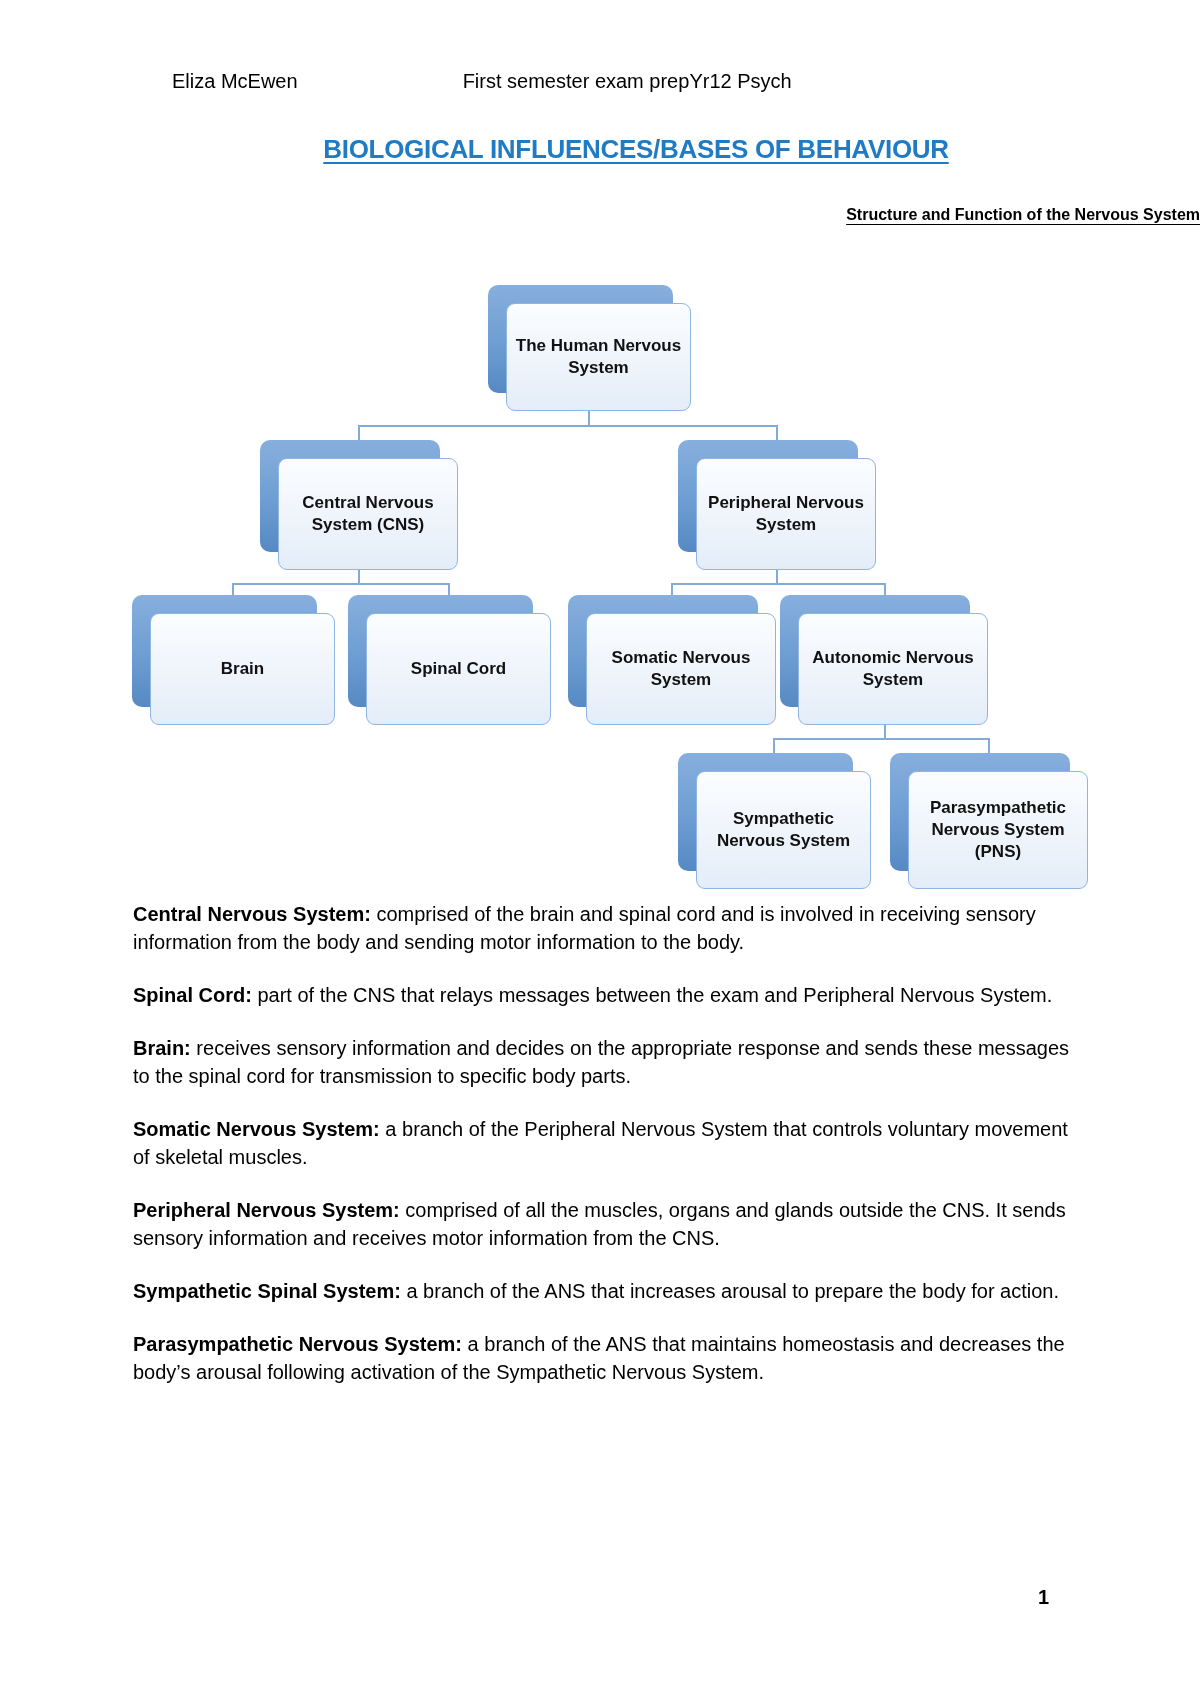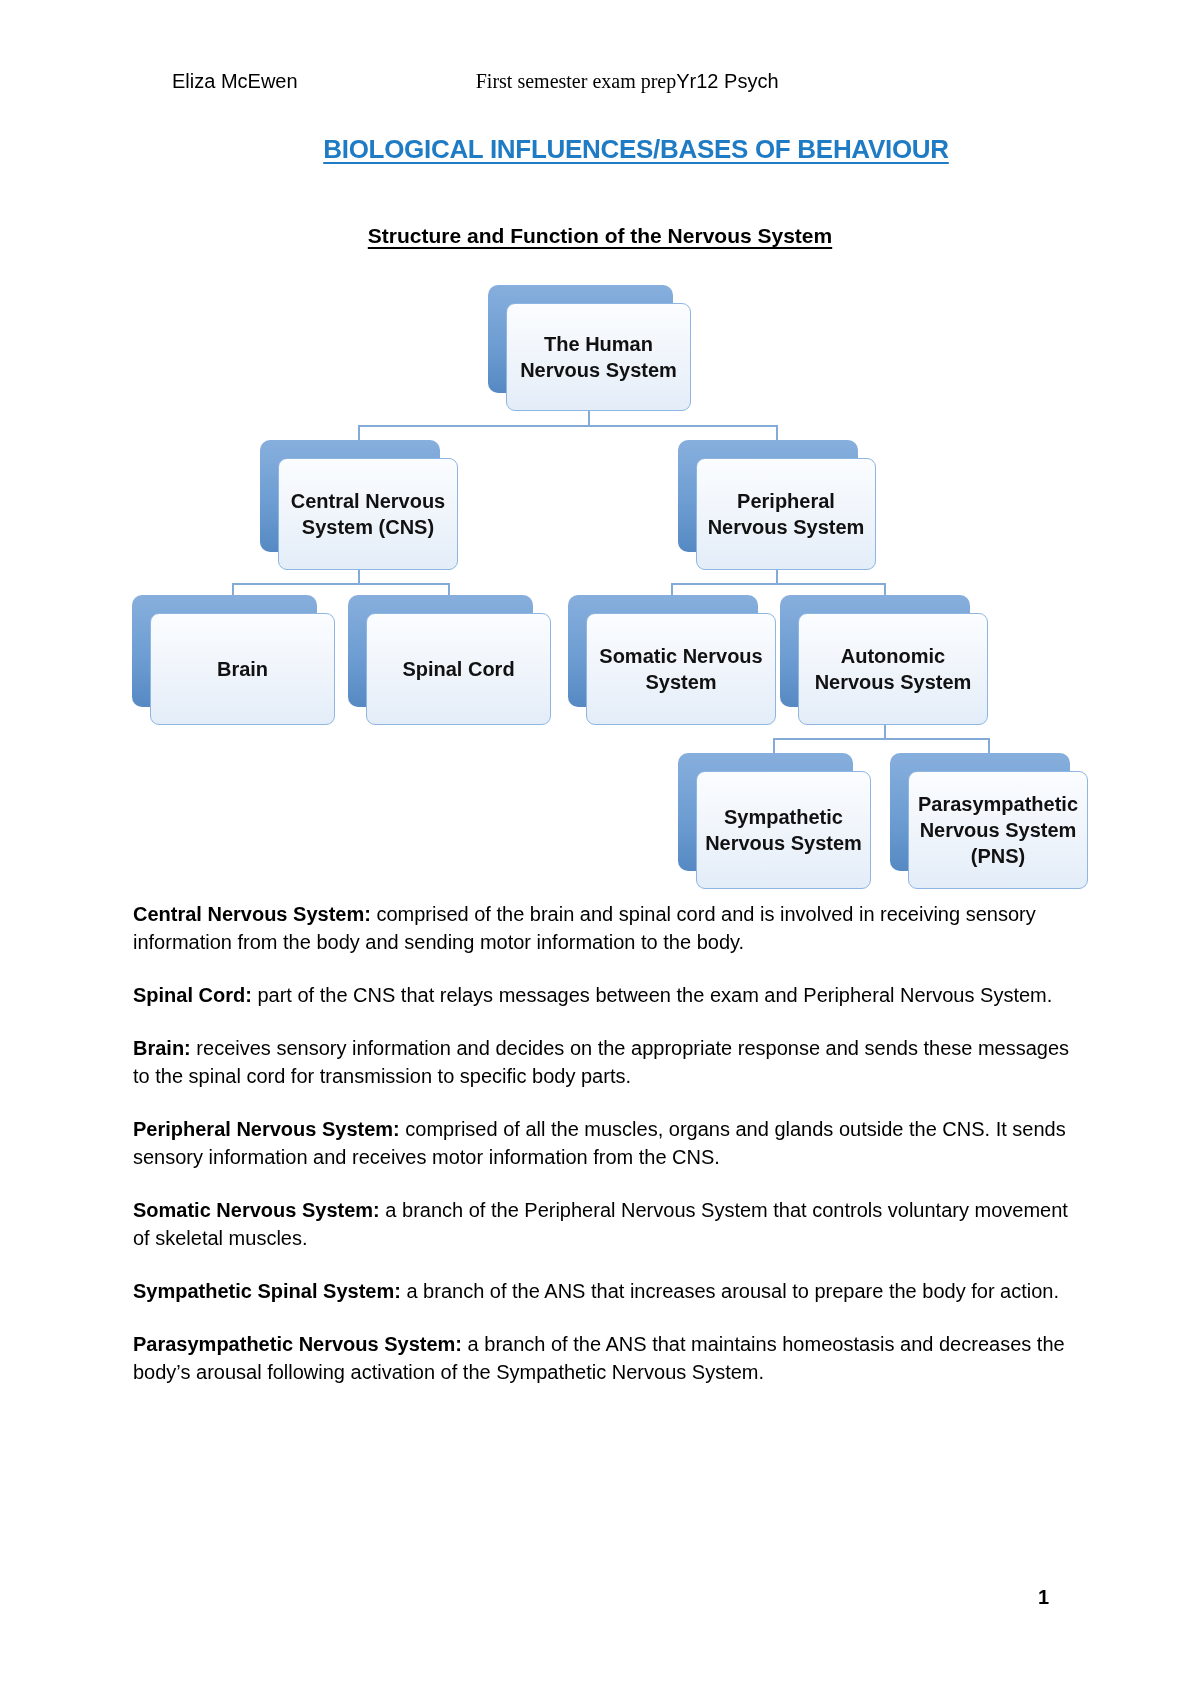--- a/index.html
+++ b/index.html
@@ -7,49 +7,49 @@
     position:relative; width:1200px; height:1698px; background:#ffffff;
     font-family:"Liberation Sans", sans-serif; color:#000; overflow:hidden;
   }
 
   
   .header {
     position:absolute; top:70px; left:133px; right:125px;
     display:flex; align-items:baseline; font-size:20px;
   }
   .header .h-left  { flex:1; text-align:left;margin-left:39px; }
-  .header .h-center{ flex:none;font-family:Liberation Serif, serif; }
+  .header .h-center{ flex:none; }
   .header .h-right { flex:1; text-align:left; padding-right:95px; }
 
   
   .doc-title {
     position:absolute; top:134px; left:0; width:100%; text-align:center;
     font-size:26px; font-weight:bold; letter-spacing:-0.3px;
     color:#1F7CC4; text-decoration:underline; text-underline-offset:4px;padding-left:36px;
   }
   .doc-subtitle {
-    position:absolute; top:206px; left:0; width:100%; text-align:center;
-    font-size:21px; font-weight:bold; color:#000;
-    text-decoration:underline; text-underline-offset:4px;margin-top:18px;
+    position:absolute; top:206px; left:0; width:100%; text-align:right;
+    font-size:16px; font-weight:bold; color:#000;
+    text-decoration:underline; text-underline-offset:4px;
   }
 
   
   .diagram { position:absolute; top:265px; left:100px; width:1000px; height:575px; }
   .node { position:absolute; }
   .node .back {
     position:absolute; left:0; top:0; width:var(--w); height:var(--h);
     border-radius:10px;
     background:linear-gradient(180deg,#87AFDD 0%, #6D9DD2 55%, #5689C3 100%);
   }
   .node .front {
     position:absolute; left:18px; top:18px; width:var(--w); height:var(--h);
     border-radius:9px; border:1px solid #8FB6E2; box-sizing:border-box;
     background:linear-gradient(180deg,#FBFDFF 0%, #EFF4FB 55%, #E3EDF8 100%);
     display:flex; align-items:center; justify-content:center;
-    text-align:center; font-weight:bold; font-size:20px; line-height:1.3;
+    text-align:center; font-weight:bold; font-size:17px; line-height:1.3;
     padding:19px 8px; color:#111;
   }
   .conn { position:absolute; background:#84AAD6; }
 
   
   .definitions {
     position:absolute; top:900px; left:133px; width:940px;
     font-size:20px; line-height:28px;
   }
   .definitions p { margin:0 0 25px 0; }
@@ -135,21 +135,21 @@
       <div class="back"></div>
       <div class="front">Parasympathetic Nervous System (PNS)</div>
     </div>
 
   </div>
 
   <div class="definitions">
     <p><strong>Central Nervous System:</strong><span> comprised of the brain and spinal cord and is involved in receiving sensory information from the body and sending motor information to the body.</span></p>
     <p><strong>Spinal Cord:</strong><span> part of the CNS that relays messages between the exam and Peripheral Nervous System.</span></p>
     <p><strong>Brain:</strong><span> receives sensory information and decides on the appropriate response and sends these messages to the spinal cord for transmission to specific body parts.</span></p>
+    <p><strong>Somatic Nervous System:</strong><span> a branch of the Peripheral Nervous System that controls voluntary movement of skeletal muscles.</span></p>
     <p><strong>Peripheral Nervous System:</strong><span> comprised of all the muscles, organs and glands outside the CNS. It sends sensory information and receives motor information from the CNS.</span></p>
-    <p><strong>Somatic Nervous System:</strong><span> a branch of the Peripheral Nervous System that controls voluntary movement of skeletal muscles.</span></p>
     <p><strong>Sympathetic Spinal System:</strong><span> a branch of the ANS that increases arousal to prepare the body for action.</span></p>
     <p><strong>Parasympathetic Nervous System:</strong><span> a branch of the ANS that maintains homeostasis and decreases the body’s arousal following activation of the Sympathetic Nervous System.</span></p>
   </div>
 
   <div class="page-number">1</div>
 
 </div>
 
 </body></html>

